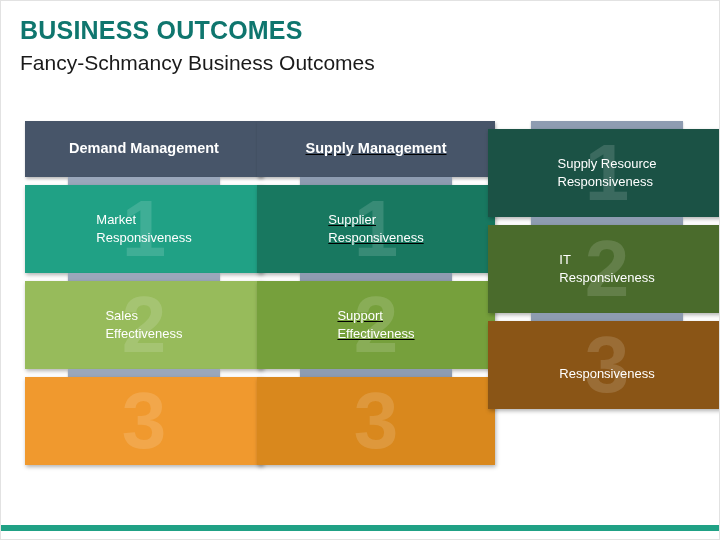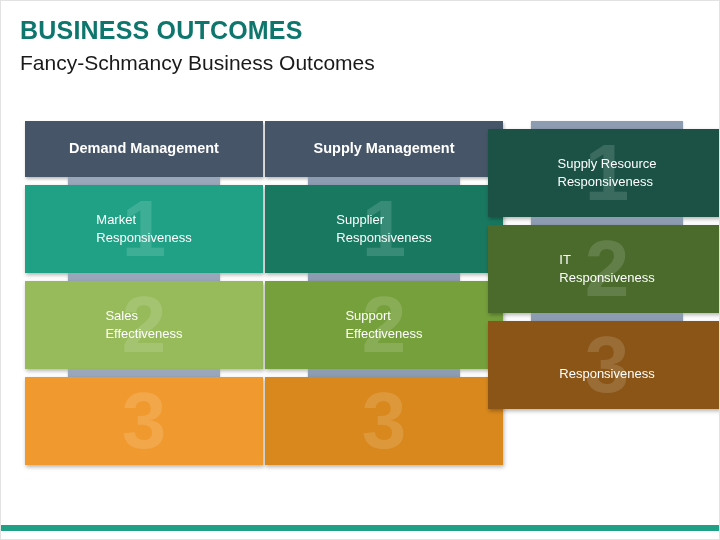--- a/index.html
+++ b/index.html
@@ -24,21 +24,21 @@
     font-size:21px;font-weight:normal;color:#1a1a1a;
   }
 
   .columns{
     position:absolute;left:0;top:88px;width:720px;height:380px;
   }
   .col{
     position:absolute;top:0;width:238px;margin-top:32px;
   }
   .col-0{left:24px;}
-  .col-1{left:264px;}
+  .col-1{left:256px;text-decoration:underline;}
   .col-2{left:487px;}
 
   .col-head{
     position:relative;
     height:56px;
     background:#475569;
     display:flex;align-items:center;justify-content:center;
     box-shadow:1px 2px 3px rgba(0,0,0,0.28);
   }
   .col-head-label{

